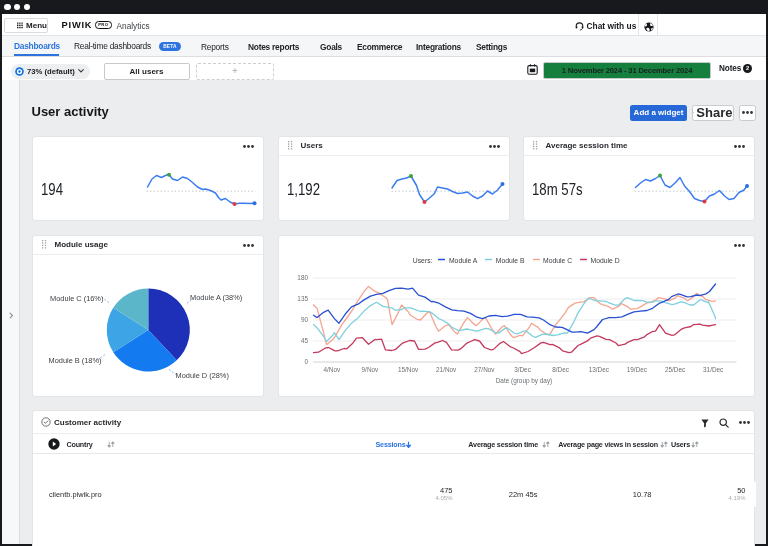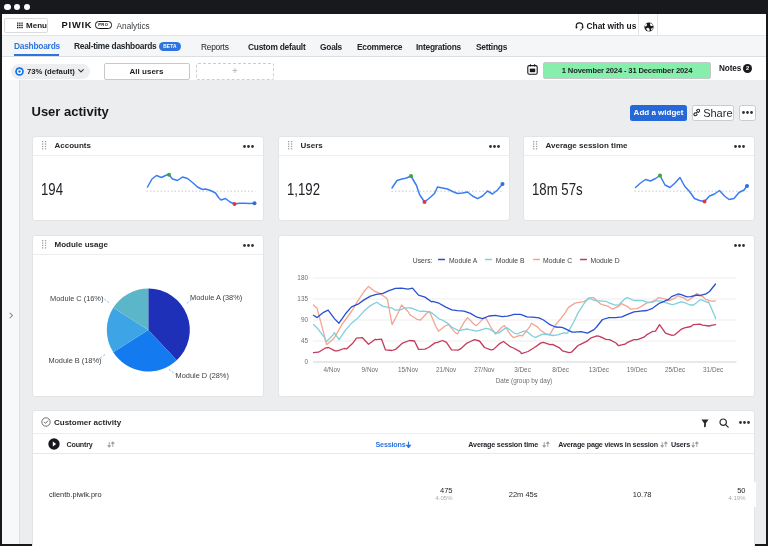--- a/index.html
+++ b/index.html
@@ -60,25 +60,25 @@
     </div>
   <div class="abs" style="left:655px;top:0;width:1px;height:21px;background:#e4e5e7"></div>
 </div>
 
 <div class="abs" style="left:2px;top:35.5px;width:764px;height:21px;background:#f5f6f7;border-bottom:1px solid #dcdee0">
   <div class="abs" style="left:12px;top:0;height:20px;display:flex;align-items:center">
       <span style="font-size:8.4px;letter-spacing:-0.25px;font-weight:bold;color:#2e74e0">Dashboards</span>
     </div>
   <div class="abs" style="left:12px;bottom:0;width:45px;height:2px;background:#2e74e0"></div>
   <div class="abs" style="left:72px;top:0;height:20px;display:flex;align-items:center">
-    <span style="font-size:8.4px;letter-spacing:-0.25px;font-weight:bold;color:#222528">Real-time dashboards</span>
+    <span style="font-size:8.4px;letter-spacing:-0.25px;font-weight:normal;color:#222528">Real-time dashboards</span>
   </div>
   <div class="abs" style="left:157px;top:6px;background:#2e74e0;color:#fff;font-size:4.8px;font-weight:bold;border-radius:4.5px;padding:2.1px 4.2px;letter-spacing:0.2px">BETA</div>
   <div class="abs" style="left:199px;top:6px;font-size:8.4px;letter-spacing:-0.25px;font-weight:normal;color:#222528">Reports</div>
-  <div class="abs" style="left:246px;top:6px;font-size:8.4px;letter-spacing:-0.25px;font-weight:bold;color:#222528">Custom default</div>
+  <div class="abs" style="left:246px;top:6px;font-size:8.4px;letter-spacing:-0.25px;font-weight:bold;color:#222528">Notes reports</div>
   <div class="abs" style="left:318px;top:6px;font-size:8.4px;letter-spacing:-0.25px;font-weight:bold;color:#222528">Goals</div>
   <div class="abs" style="left:355px;top:6px;font-size:8.4px;letter-spacing:-0.25px;font-weight:bold;color:#222528">Ecommerce</div>
   <div class="abs" style="left:414px;top:6px;font-size:8.4px;letter-spacing:-0.25px;font-weight:bold;color:#222528">Integrations</div>
   <div class="abs" style="left:474px;top:6px;font-size:8.4px;letter-spacing:-0.25px;font-weight:bold;color:#222528">Settings</div>
 </div>
 
 <div class="abs" style="left:2px;top:56.5px;width:764px;height:24px;background:#fff;border-bottom:1px solid #e0e2e4">
   <div class="abs" style="left:9px;top:7.5px;width:79px;height:14.5px;background:#eceef0;border-radius:7.5px;display:flex;align-items:center;padding-left:3.5px;gap:3.5px">
     <svg width="9" height="9" viewBox="0 0 9 9">
         <circle cx="4.5" cy="4.5" r="4.3" fill="#1172e8"></circle>
@@ -97,21 +97,21 @@
     <span style="font-size:9px;color:#b9bcbf;font-weight:bold">+</span>
   </div>
   <div class="abs" style="left:525px;top:7px">
       <svg width="11" height="11" viewBox="0 0 11 11">
         <rect x="0.8" y="1.6" width="9.4" height="8.6" rx="1.4" fill="none" stroke="#17191d" stroke-width="1.1"></rect>
         <line x1="3.4" y1="0.2" x2="3.4" y2="2.4" stroke="#17191d" stroke-width="1"></line>
         <line x1="7.6" y1="0.2" x2="7.6" y2="2.4" stroke="#17191d" stroke-width="1"></line>
         <rect x="2.8" y="4.6" width="5.4" height="3.6" fill="#17191d"></rect>
       </svg>
     </div>
-  <div class="abs" style="left:541px;top:5px;width:168px;height:17px;border:1px solid #c6c9cc;border-radius:2px;background:#86efac;display:flex;align-items:center;justify-content:center">
+  <div class="abs" style="left:541px;top:5px;width:168px;height:17px;border:1px solid #c6c9cc;border-radius:2px;background:#15803d;display:flex;align-items:center;justify-content:center">
     <span style="font-size:7.6px;letter-spacing:-0.15px;font-weight:bold;color:#1b1e21;white-space:nowrap">1 November 2024 - 31 December 2024</span>
   </div>
   <div class="abs" style="left:717px;top:7px;font-size:8.2px;font-weight:bold;color:#17191d;letter-spacing:-0.1px">Notes</div>
   <div class="abs" style="left:741px;top:7px;width:9px;height:9px;border-radius:50%;background:#17191d;display:flex;align-items:center;justify-content:center">
     <span style="font-size:5.8px;font-weight:bold;color:#fff">2</span>
   </div>
 </div>
 
 <div class="abs" style="left:2px;top:80px;width:764px;height:463.5px;background:#ebedee"></div>
 <div class="abs" style="left:2px;top:80px;width:18px;height:463.5px;background:#f7f8f9;border-right:1px solid #dddfe1"></div>
@@ -126,50 +126,33 @@
   <span style="font-size:8px;font-weight:bold;color:#fff">Add a widget</span>
 </div>
 <div class="abs" style="left:691.5px;top:104.5px;width:42px;height:16.5px;background:#fff;border:1px solid #c9cbce;border-radius:2.5px;display:flex;align-items:center;justify-content:center;gap:3px">
   <svg width="9" height="9" viewBox="0 0 9 9">
       <g stroke="#26292d" stroke-width="1.3" fill="none" stroke-linecap="round">
         <path d="M3.6,5.4 L5.4,3.6"></path>
         <path d="M4.2,2.2 l1,-1 a1.55,1.55 0 0 1 2.2,2.2 l-1,1"></path>
         <path d="M4.8,6.8 l-1,1 a1.55,1.55 0 0 1 -2.2,-2.2 l1,-1"></path>
       </g>
     </svg>
-    <span style="font-size:11px;font-weight:normal;color:#26292d">Share</span>
+    <span style="font-size:13px;font-weight:bold;color:#26292d">Share</span>
 </div>
 <div class="abs" style="left:739px;top:104.5px;width:16.5px;height:16.5px;background:#fff;border:1px solid #c9cbce;border-radius:2.5px;display:flex;align-items:center;justify-content:center">
   <svg width="11" height="3" viewBox="0 0 11 3">
       <g fill="#303337">
         <circle cx="1.5" cy="1.5" r="1.4"></circle>
         <circle cx="5.5" cy="1.5" r="1.4"></circle>
         <circle cx="9.5" cy="1.5" r="1.4"></circle>
       </g>
     </svg>
 </div>
 
 <div class="card" style="left:31.5px;top:136px;width:232.5px;height:85px">
-  <div class="chead">
-      <span class="h">
-        <svg width="5" height="9" viewBox="0 0 5 9">
-          <g fill="#9ea2a6">
-            <rect x="0.0" y="0.0" width="1.3" height="1.3"></rect>
-            <rect x="2.9" y="0.0" width="1.3" height="1.3"></rect>
-            <rect x="0.0" y="2.4" width="1.3" height="1.3"></rect>
-            <rect x="2.9" y="2.4" width="1.3" height="1.3"></rect>
-            <rect x="0.0" y="4.8" width="1.3" height="1.3"></rect>
-            <rect x="2.9" y="4.8" width="1.3" height="1.3"></rect>
-            <rect x="0.0" y="7.199999999999999" width="1.3" height="1.3"></rect>
-            <rect x="2.9" y="7.199999999999999" width="1.3" height="1.3"></rect>
-          </g>
-        </svg>
-      </span>
-      <span class="t">Accounts</span>
-    </div>
   <div class="cdots">
       <svg width="11" height="3" viewBox="0 0 11 3">
         <g fill="#303337">
           <circle cx="1.5" cy="1.5" r="1.4"></circle>
           <circle cx="5.5" cy="1.5" r="1.4"></circle>
           <circle cx="9.5" cy="1.5" r="1.4"></circle>
         </g>
       </svg>
     </div>
   <div class="abs num">194</div>

